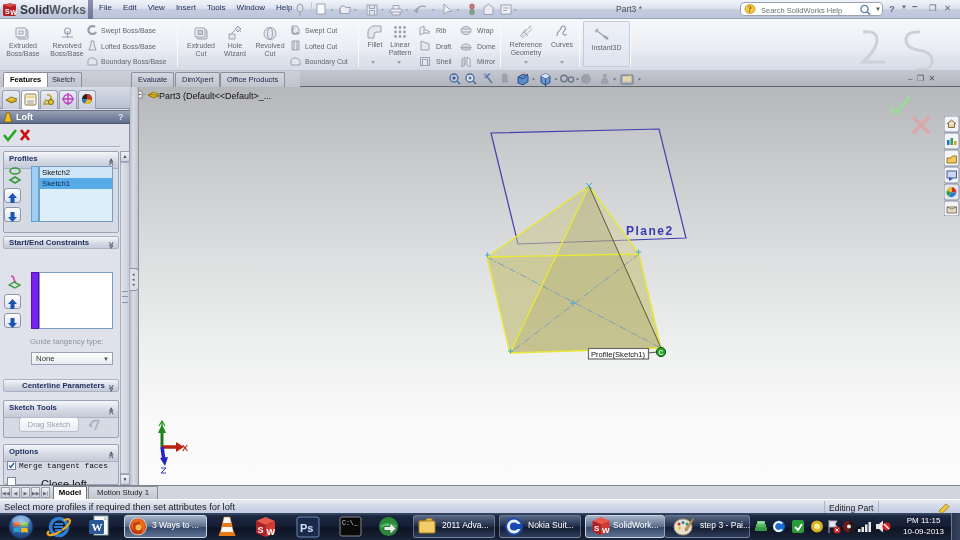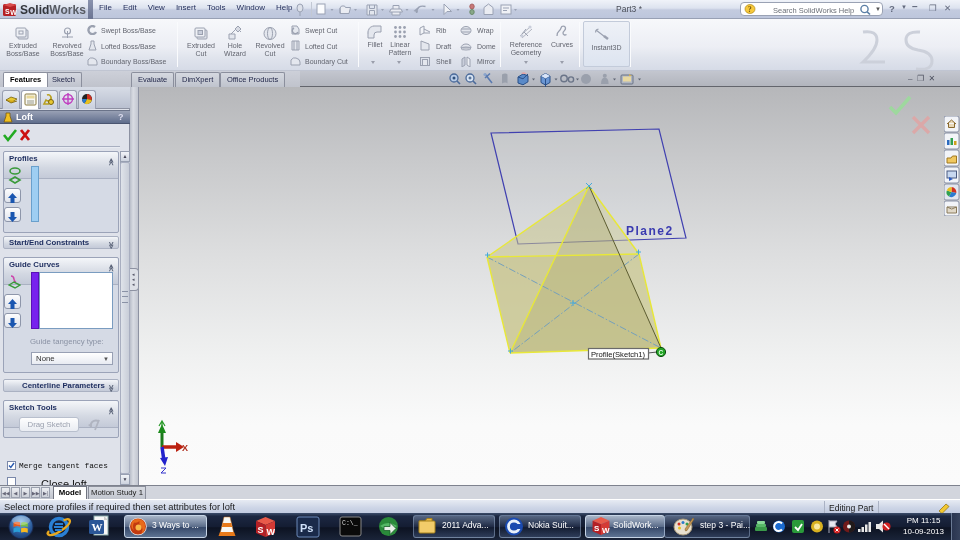--- a/index.html
+++ b/index.html
@@ -44,21 +44,21 @@
 
 #pmpanel { left:0; top:87px; width:130px; height:398px; background:#dfe2ea; border-right:1px solid #8d92a2; }
 #pmtabs { left:0; top:0px; width:130px; height:22px; background:linear-gradient(180deg,#d7dce6,#b9c0d0); border-bottom:1px solid #8d92a2;}
 .pmtab { position:absolute; top:3px; width:18px; height:19px; background:linear-gradient(180deg,#e8ecf3,#c9cfdd);
   border:1px solid #9aa0b2; border-bottom:none; border-radius:3px 3px 0 0; }
 .pmtab.active { background:#fff; }
 #lofthdr { left:0; top:110px; width:130px; height:14px;
   background:linear-gradient(180deg,#99a1b5 0%,#5f6d8c 100%); border-top:1px solid #6a7389; border-bottom:1px solid #4a5570; color:#fff; font-weight:bold; font-size:9px; }
 #okx { left:0; top:38px; width:130px; height:20px; }
 .group { position:absolute; left:3px; width:116px; background:#d5dae5; border:1px solid #9ba3b8; border-radius:2px; }
-.ghdr { height:27px; background:linear-gradient(180deg,#f4f6f9 0%,#d3d8e2 60%,#c4cad8 100%);
+.ghdr { height:17px; background:linear-gradient(180deg,#f4f6f9 0%,#d3d8e2 60%,#c4cad8 100%);
   border-bottom:1px solid #aab1c2; color:#1c2c5e; font-weight:bold; font-size:7.8px; line-height:13px; padding-left:5px; border-radius:2px 2px 0 0; position:relative;}
 .chev { position:absolute; right:4px; top:3px; font-size:7px; color:#5a6378; font-weight:bold; letter-spacing:-1px; transform:rotate(90deg); transform-origin:center;}
 .ghdr2 { position:absolute; left:3px; width:116px; height:13px; background:linear-gradient(180deg,#f4f6f9 0%,#d3d8e2 60%,#c4cad8 100%);
   border:1px solid #aab1c2; border-radius:2px; color:#1c2c5e; font-weight:bold; font-size:7.8px; line-height:12px; padding-left:5px; }
 .arrbtn { position:absolute; left:4px; width:17px; height:15px; background:linear-gradient(180deg,#fdfdfe,#dfe3ec);
   border:1px solid #8e96aa; border-radius:3px; text-align:center; }
 .arrbtn svg { margin-top:2px; }
 
 
 #pmscroll { left:120px; top:151px; width:10px; height:334px; background:#c3c9d6; border-left:1px solid #9aa1b3; }
@@ -129,21 +129,21 @@
           <path d="M220 7 l3 0 l-1.5 2 z"></path>
       </g>
     </svg>
   </div>
   <div id="sw-title" class="abs">Part3 *</div>
   <div id="searchbox" class="abs">
     <svg class="abs" style="left:3px;top:1px;" width="12" height="11" viewBox="0 0 12 11">
       <ellipse cx="6" cy="5" rx="5" ry="4.5" fill="#f7c93c" stroke="#b08a18" stroke-width="0.7"></ellipse>
       <text x="3.7" y="8" font-size="8" font-weight="bold" fill="#7a5a10" font-family="Liberation Serif">?</text>
     </svg>
-    <span class="abs" style="left:20px;top:3px;margin-left:12px;">Search SolidWorks Help</span>
+    <span class="abs" style="left:20px;top:3px;">Search SolidWorks Help</span>
     <svg class="abs" style="left:118px;top:1px;" width="13" height="12" viewBox="0 0 13 12">
       <circle cx="5.5" cy="5" r="3.6" fill="none" stroke="#5b7fa6" stroke-width="1.4"></circle>
       <line x1="8.2" y1="7.8" x2="11" y2="10.5" stroke="#5b7fa6" stroke-width="1.6"></line>
     </svg>
     <span class="abs" style="left:134px;top:3px;color:#555;font-size:6px;">▼</span>
   </div>
   <div class="abs" style="left:889px;top:3px;font-size:9.5px;color:#636a7e;font-weight:bold;">?</div>
   <div class="abs" style="left:901px;top:4px;font-size:6px;color:#636a7e;">▼</div>
   <div class="abs" style="left:912px;top:1px;font-size:10px;color:#636a7e;font-weight:bold;">–</div>
   <div class="abs" style="left:929px;top:3px;font-size:8.5px;color:#636a7e;">❐</div>
@@ -392,20 +392,33 @@
       <path d="M159 339 l3 -5 l3 5 M162 334 v6" stroke="#2a9a2a" stroke-width="1.2" fill="none"></path>
       <line x1="162" y1="360" x2="178" y2="360" stroke="#bb2211" stroke-width="3.5"></line>
       <path d="M176 355 l8 5 l-8 5 z" fill="#bb2211"></path>
       <text x="182" y="364" font-size="9" font-weight="bold" fill="#b03020" font-family="Liberation Sans">X</text>
       <line x1="162" y1="360" x2="164" y2="374" stroke="#2222cc" stroke-width="3.5"></line>
       <path d="M160 371 l5 8 l3 -9 z" fill="#2222cc"></path>
       <path d="M161 381 h5 l-5 5 h5" stroke="#3333cc" stroke-width="1" fill="none"></path>
     </g>
   </svg>
 
+  <div class="abs" style="left:134px;top:88px;width:200px;height:14px;">
+    <svg width="200" height="14" viewBox="0 0 200 14">
+      <rect x="1" y="3" width="7" height="7" fill="#f4f4f0" stroke="#888"></rect>
+      <line x1="2.5" y1="6.5" x2="6.5" y2="6.5" stroke="#444"></line>
+      <line x1="4.5" y1="4.5" x2="4.5" y2="8.5" stroke="#444"></line>
+      <line x1="8" y1="6.5" x2="12" y2="6.5" stroke="#999"></line>
+      <g transform="translate(12,1)">
+        <path d="M2 6 l5 -3 l6 2 l-5 3 z" fill="#e8c832" stroke="#7a6410" stroke-width="0.7"></path>
+        <path d="M2 6 l5 3 l6 -2 l-6 -2 z" fill="#d4a81a" stroke="#7a6410" stroke-width="0.7"></path>
+      </g>
+      <text x="25" y="10.5" font-size="9" fill="#111" font-family="Liberation Sans">Part3  (Default&lt;&lt;Default&gt;_...</text>
+    </svg>
+  </div>
 
   <div id="taskpane" class="abs" style="left:944px;top:116px;width:16px;height:100px;">
     <svg width="16" height="100" viewBox="0 0 16 100">
       <g>
         <rect x="0" y="0" width="15" height="16" rx="2" fill="#f2f4f8" stroke="#8a92a6"></rect>
         <rect x="0" y="17" width="15" height="16" rx="2" fill="#f2f4f8" stroke="#8a92a6"></rect>
         <rect x="0" y="34" width="15" height="16" rx="2" fill="#f2f4f8" stroke="#8a92a6"></rect>
         <rect x="0" y="51" width="15" height="16" rx="2" fill="#f2f4f8" stroke="#8a92a6"></rect>
         <rect x="0" y="68" width="15" height="16" rx="2" fill="#e2e6ee" stroke="#8a92a6"></rect>
         <rect x="0" y="85" width="15" height="15" rx="2" fill="#f2f4f8" stroke="#8a92a6"></rect>
@@ -486,32 +499,33 @@
     <div class="ghdr">Profiles<span class="chev">≪</span></div>
   </div>
 
   <div class="abs" style="left:8px;top:167px;width:14px;height:18px;">
     <svg width="14" height="18" viewBox="0 0 14 18">
       <ellipse cx="7" cy="4" rx="5" ry="3" fill="none" stroke="#3a9a3a" stroke-width="1.6"></ellipse>
       <path d="M2 13 l5 -3 l5 3 l-5 3 z" fill="none" stroke="#3a9a3a" stroke-width="1.6"></path>
     </svg>
   </div>
   <div class="abs" style="left:31px;top:166px;width:8px;height:56px;background:#9ecef2;border:1px solid #6aa0cc;"></div>
+  <div class="abs" style="left:39px;top:166px;width:74px;height:56px;background:#ddeefb;border:1px solid #7a9cc0;">
+    <div style="height:11px;background:#cfe6f8;font-size:7.8px;color:#111;padding-left:2px;line-height:11px;">Sketch2</div>
+    <div style="height:11px;background:#57aae8;font-size:7.8px;color:#0a2a4a;padding-left:2px;line-height:11px;">Sketch1</div>
+  </div>
   <div class="arrbtn" style="top:188px;"><svg width="9" height="10" viewBox="0 0 9 10">
         <path d="M4.5 0 L9 5 H6.5 V10 H2.5 V5 H0 Z" fill="#1a56b0"></path>
       </svg></div>
   <div class="arrbtn" style="top:207px;"><svg width="9" height="10" viewBox="0 0 9 10">
         <path d="M4.5 10 L9 5 H6.5 V0 H2.5 V5 H0 Z" fill="#1a56b0"></path>
       </svg></div>
 
   <div class="ghdr2" style="top:236px;">Start/End Constraints<span class="chev" style="top:2px;">≫</span></div>
 
-  <div class="group" style="top:257px;height:116px;">
-    <div class="ghdr">Guide Curves<span class="chev">≪</span></div>
-  </div>
   <div class="abs" style="left:8px;top:274px;width:13px;height:15px;">
     <svg width="13" height="15" viewBox="0 0 13 15">
       <path d="M3 2 c5 0 1 5 5 6" fill="none" stroke="#cc44aa" stroke-width="1.5"></path>
       <path d="M1 11 l5 -3 l6 3 l-5 3 z" fill="none" stroke="#3a9a3a" stroke-width="1.4"></path>
     </svg>
   </div>
   <div class="abs" style="left:31px;top:272px;width:8px;height:57px;background:#7722ee;border:1px solid #5a10b8;"></div>
   <div class="abs" style="left:39px;top:272px;width:74px;height:57px;background:#fff;border:1px solid #7a9cc0;"></div>
   <div class="arrbtn" style="top:294px;"><svg width="9" height="10" viewBox="0 0 9 10">
         <path d="M4.5 0 L9 5 H6.5 V10 H2.5 V5 H0 Z" fill="#1a56b0"></path>
@@ -529,20 +543,23 @@
   </div>
   <div class="abs" style="left:19px;top:417px;width:60px;height:15px;background:linear-gradient(180deg,#fefefe,#e9ecf2);border:1px solid #b8bfcd;border-radius:3px;font-size:7.8px;color:#9aa0ae;text-align:center;line-height:14px;">Drag Sketch</div>
   <div class="abs" style="left:88px;top:418px;">
     <svg width="14" height="13" viewBox="0 0 14 13">
       <path d="M11 2 c-6 -2 -9 2 -8 6" fill="none" stroke="#b0b4c0" stroke-width="2"></path>
       <path d="M0 6 l4 -2 v5 z" fill="#b0b4c0"></path>
       <line x1="11" y1="1" x2="7" y2="11" stroke="#b0b4c0" stroke-width="1.8"></line>
     </svg>
   </div>
 
+  <div class="group" style="top:444px;height:41px;">
+    <div class="ghdr">Options<span class="chev">≪</span></div>
+  </div>
   <div class="abs" style="left:7px;top:461px;width:9px;height:9px;background:#fff;border:1px solid #7a88aa;">
     <svg width="7" height="7" viewBox="0 0 7 7" style="display:block">
         <path d="M1 3.5 l1.8 2 L6 1" stroke="#2a5ab0" stroke-width="1.4" fill="none"></path>
       </svg>
   </div>
   <div class="abs" style="left:19px;top:462px;font-size:7.8px;color:#111;font-family:Liberation Mono, monospace;">Merge tangent faces</div>
   <div class="abs" style="left:7px;top:477px;width:9px;height:9px;background:#fff;border:1px solid #7a88aa;"></div>
   <div class="abs" style="left:25px;top:478px;font-size:11px;color:#111;margin-left:16px;">Close loft</div>
 
   <div id="pmscroll" class="abs"></div>
@@ -559,21 +576,21 @@
 
   <div id="modeltabs" class="abs"></div>
   <div class="abs" style="left:0;top:486px;width:53px;height:13px;background:linear-gradient(180deg,#dfe2e8,#bfc3cc);">
     <div style="position:absolute;left:1px;top:1px;width:9px;height:11px;border:1px solid #9aa0ae;background:linear-gradient(180deg,#eceef2,#ccd0d8);font-size:5px;color:#667;text-align:center;line-height:10px;">◀◀</div>
     <div style="position:absolute;left:11px;top:1px;width:9px;height:11px;border:1px solid #9aa0ae;background:linear-gradient(180deg,#eceef2,#ccd0d8);font-size:5px;color:#667;text-align:center;line-height:10px;">◀</div>
     <div style="position:absolute;left:21px;top:1px;width:9px;height:11px;border:1px solid #9aa0ae;background:linear-gradient(180deg,#eceef2,#ccd0d8);font-size:5px;color:#667;text-align:center;line-height:10px;">▶</div>
     <div style="position:absolute;left:31px;top:1px;width:9px;height:11px;border:1px solid #9aa0ae;background:linear-gradient(180deg,#eceef2,#ccd0d8);font-size:5px;color:#667;text-align:center;line-height:10px;">▶▶</div>
     <div style="position:absolute;left:41px;top:1px;width:9px;height:11px;border:1px solid #9aa0ae;background:linear-gradient(180deg,#eceef2,#ccd0d8);font-size:5px;color:#667;text-align:center;line-height:10px;">▶|</div>
   </div>
   <div class="abs" style="left:53px;top:486px;width:34px;height:13px;background:#fff;border:1px solid #707480;border-bottom:none;font-size:7.8px;font-weight:bold;text-align:center;line-height:12px;">Model</div>
-  <div class="abs" style="left:88px;top:486px;width:58px;height:13px;background:linear-gradient(180deg,#d8dbe2,#c2c6cf);border:1px solid #8a8e9a;border-bottom:none;font-size:7.8px;color:#222;text-align:center;line-height:12px;">Motion Study 1</div>
+  <div class="abs" style="left:88px;top:486px;width:70px;height:13px;background:linear-gradient(180deg,#d8dbe2,#c2c6cf);border:1px solid #8a8e9a;border-bottom:none;font-size:7.8px;color:#222;text-align:center;line-height:12px;">Motion Study 1</div>
 
   <div id="statusbar" class="abs">
     <span class="abs" style="left:4px;top:2px;font-size:9.3px;">Select more profiles if required then set attributes for loft</span>
     <span class="abs" style="left:824px;top:1px;width:1px;height:12px;background:#aab2c4;"></span>
     <span class="abs" style="left:829px;top:2.5px;font-size:8.6px;">Editing Part</span>
     <span class="abs" style="left:878px;top:1px;width:1px;height:12px;background:#aab2c4;"></span>
     <svg class="abs" style="left:938px;top:2px;" width="12" height="11" viewBox="0 0 12 11">
       <path d="M1 9 l7 -7 l3 2.5 l-7 7 z" fill="#f2c832" stroke="#9a7a14" stroke-width="0.8"></path>
     </svg>
   </div>

